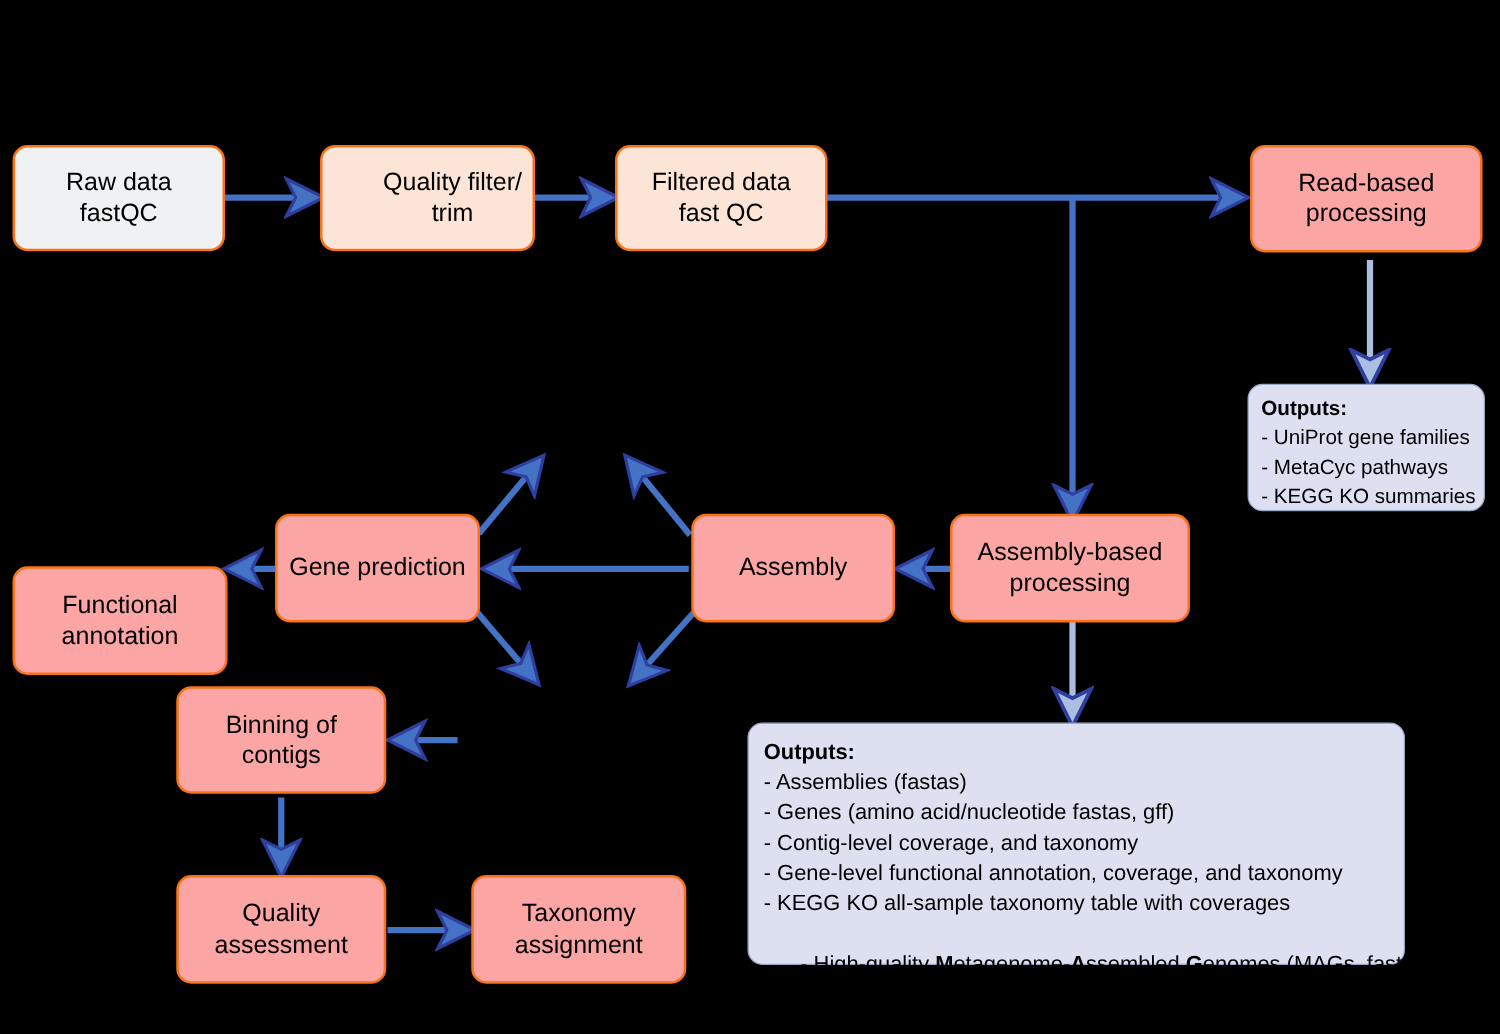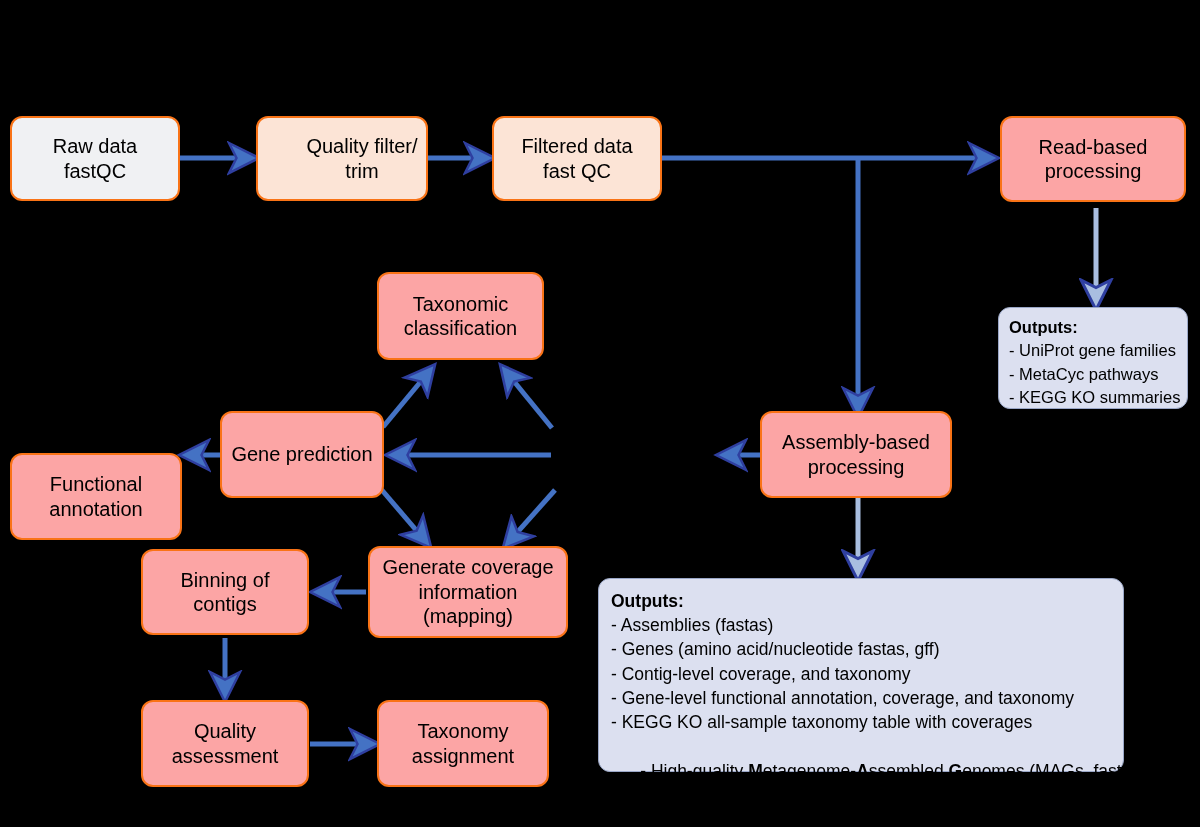--- a/index.html
+++ b/index.html
@@ -119,38 +119,34 @@
 
   <div class="node peach" style="left:256px; top:116px; width:172px; height:85px;padding-left:48px;">Quality filter/
 trim</div>
 
   <div class="node peach" style="left:492px; top:116px; width:170px; height:85px;">Filtered data
 fast QC</div>
 
   <div class="node green" style="left:1000px; top:116px; width:186px; height:86px;">Read-based
 processing</div>
 
-  <div class="node green" style="left:377px; top:272px; width:167px; height:88px;">Taxonomic
-classification</div>
 
   <div class="node green" style="left:10px;  top:411px; width:172px; height:87px;margin-top:42px;">Functional
 annotation</div>
 
   <div class="node green" style="left:220px; top:411px; width:164px; height:87px;">Gene prediction</div>
 
+  <div class="node green" style="left:553px; top:411px; width:163px; height:87px;">Assembly</div>
 
   <div class="node green" style="left:760px; top:411px; width:192px; height:87px;">Assembly-based
 processing</div>
 
   <div class="node green" style="left:141px; top:549px; width:168px; height:86px;">Binning of
 contigs</div>
 
-  <div class="node green" style="left:368px; top:546px; width:200px; height:92px;">Generate coverage
-information
-(mapping)</div>
 
   <div class="node green" style="left:141px; top:700px; width:168px; height:87px;">Quality
 assessment</div>
 
   <div class="node green" style="left:377px; top:700px; width:172px; height:87px;text-align:center;">Taxonomy
 assignment</div>
 
   <div class="outbox small" style="left:998px; top:307px; width:190px; height:102px;">
     <span class="hdr">Outputs:</span>
     <span class="li">- UniProt gene families</span>

